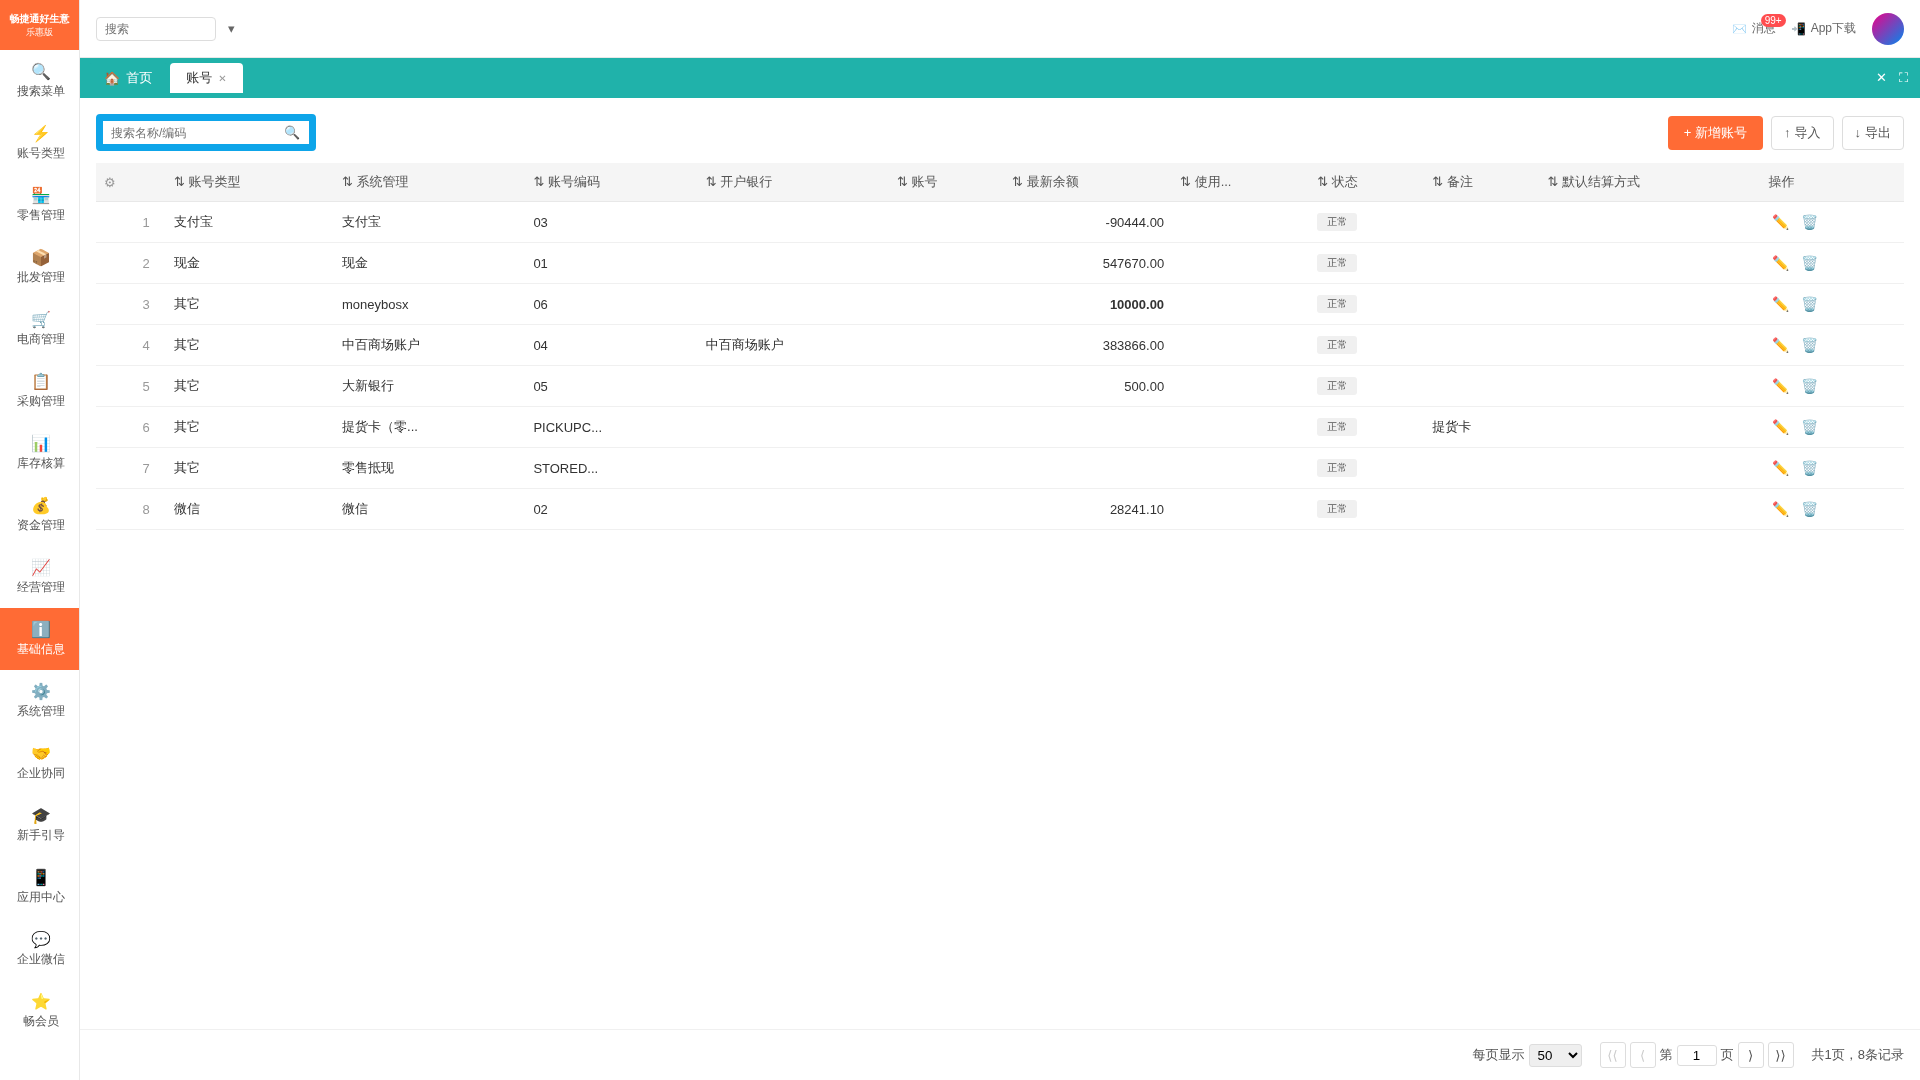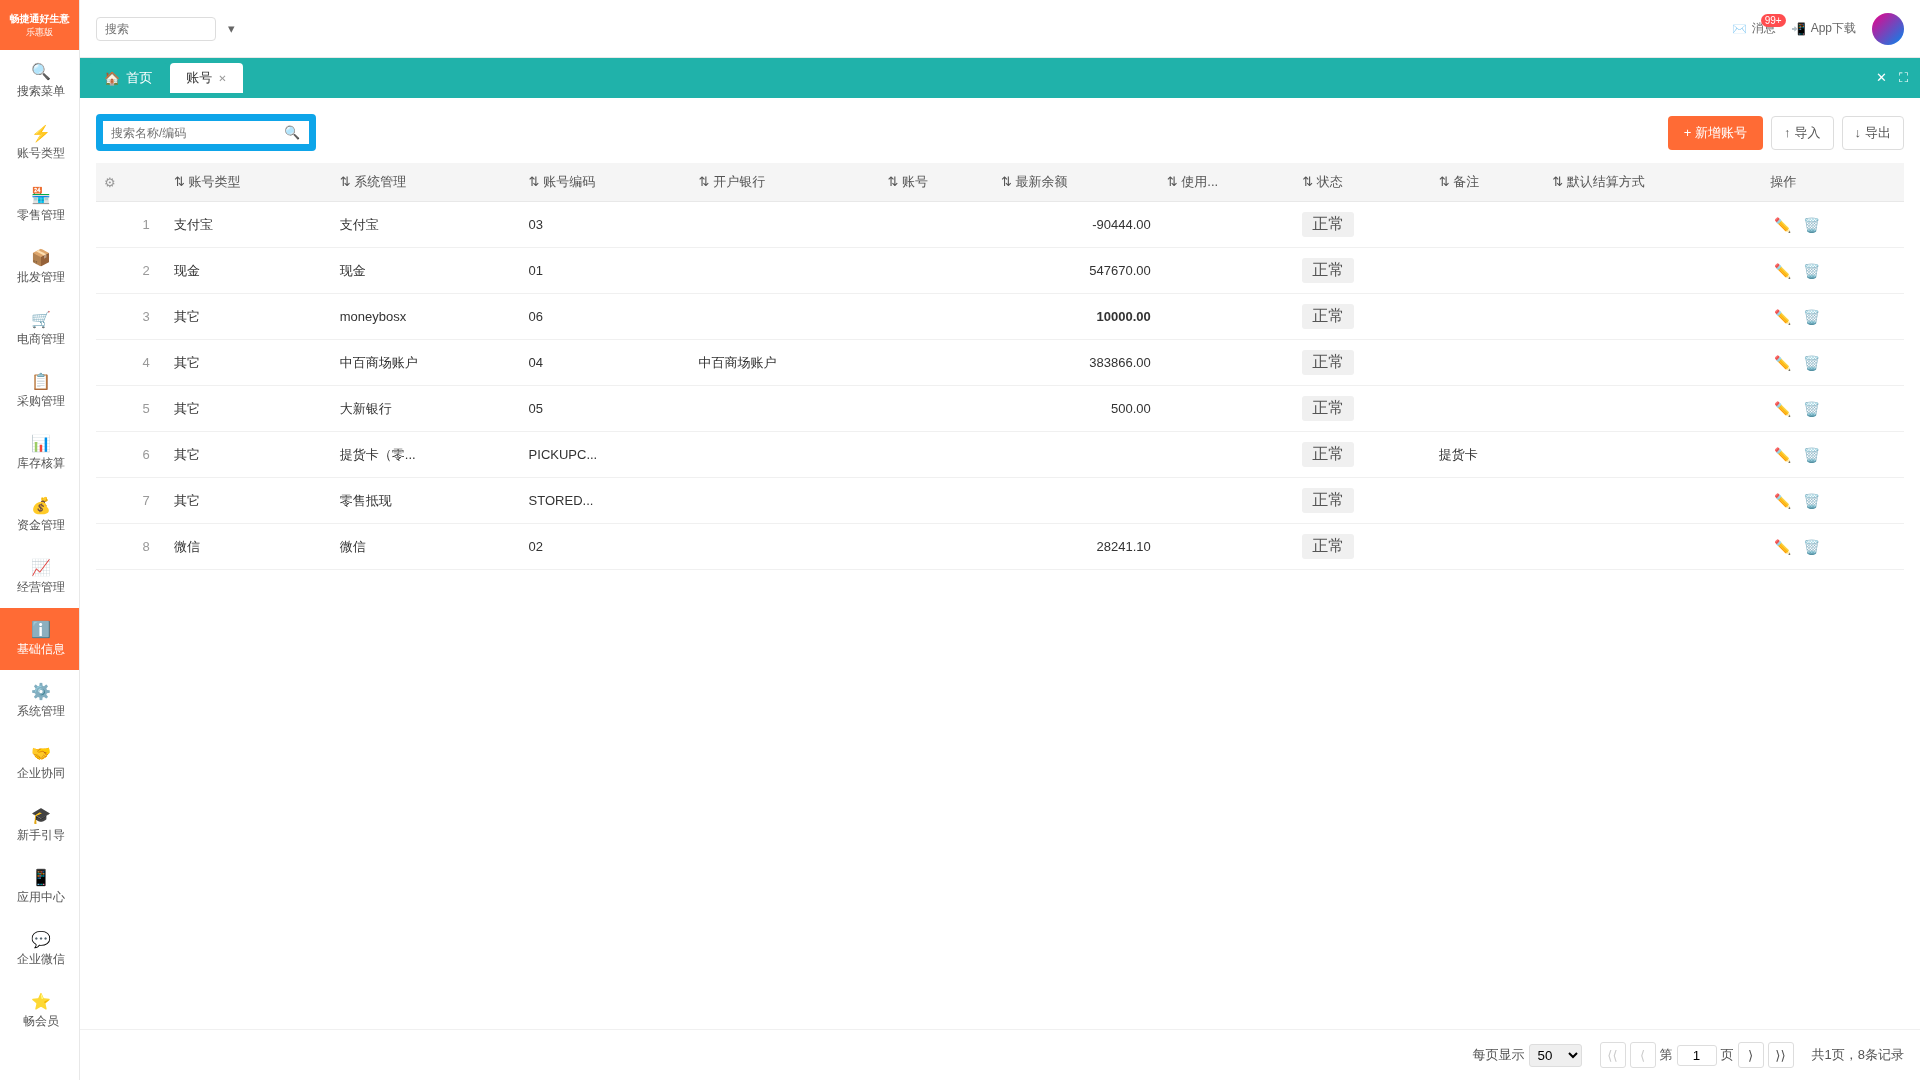--- a/index.html
+++ b/index.html
@@ -47,21 +47,21 @@
     .toolbar-btns { display: flex; gap: 8px; }
     .btn-primary { background: #ff6b35; color: white; border: none; border-radius: 4px; padding: 7px 16px; cursor: pointer; font-size: 13px; display: flex; align-items: center; gap: 4px; }
     .btn-default { background: white; color: #555; border: 1px solid #ddd; border-radius: 4px; padding: 7px 12px; cursor: pointer; font-size: 13px; display: flex; align-items: center; gap: 4px; }
 
     
     table { width: 100%; border-collapse: collapse; font-size: 13px; }
     thead tr { background: #f5f5f5; }
     th { padding: 10px 8px; text-align: left; color: #555; font-weight: normal; border-bottom: 1px solid #e8e8e8; white-space: nowrap; }
     td { padding: 10px 8px; border-bottom: 1px solid #f0f0f0; color: #333; white-space: nowrap; }
     .row-num { color: #999; text-align: center; width: 30px; }
-    .status-badge { display: inline-block; padding: 2px 10px; border-radius: 3px; background: #f0f0f0; color: #555; font-size: 16px; }
+    .status-badge { display: inline-block; padding: 2px 10px; border-radius: 3px; background: #f0f0f0; color: #555; font-size: 10px; }
     .action-btn { background: none; border: none; cursor: pointer; color: #999; font-size: 14px; padding: 2px 4px; }
     .gear-col { width: 30px; }
 
     
     .pagination { display: flex; align-items: center; justify-content: flex-end; padding: 12px 16px; border-top: 1px solid #f0f0f0; gap: 18px; color: #555; font-size: 13px; }
     .page-size-select { display: flex; align-items: center; gap: 4px; }
     .page-size-select select { border: 1px solid #ddd; border-radius: 3px; padding: 2px 4px; }
     .page-nav { display: flex; align-items: center; gap: 4px; }
     .page-nav button { border: 1px solid #ddd; background: white; border-radius: 3px; width: 26px; height: 26px; cursor: pointer; display: flex; align-items: center; justify-content: center; color: #555; }
     .page-nav button:disabled { color: #ccc; cursor: not-allowed; }

